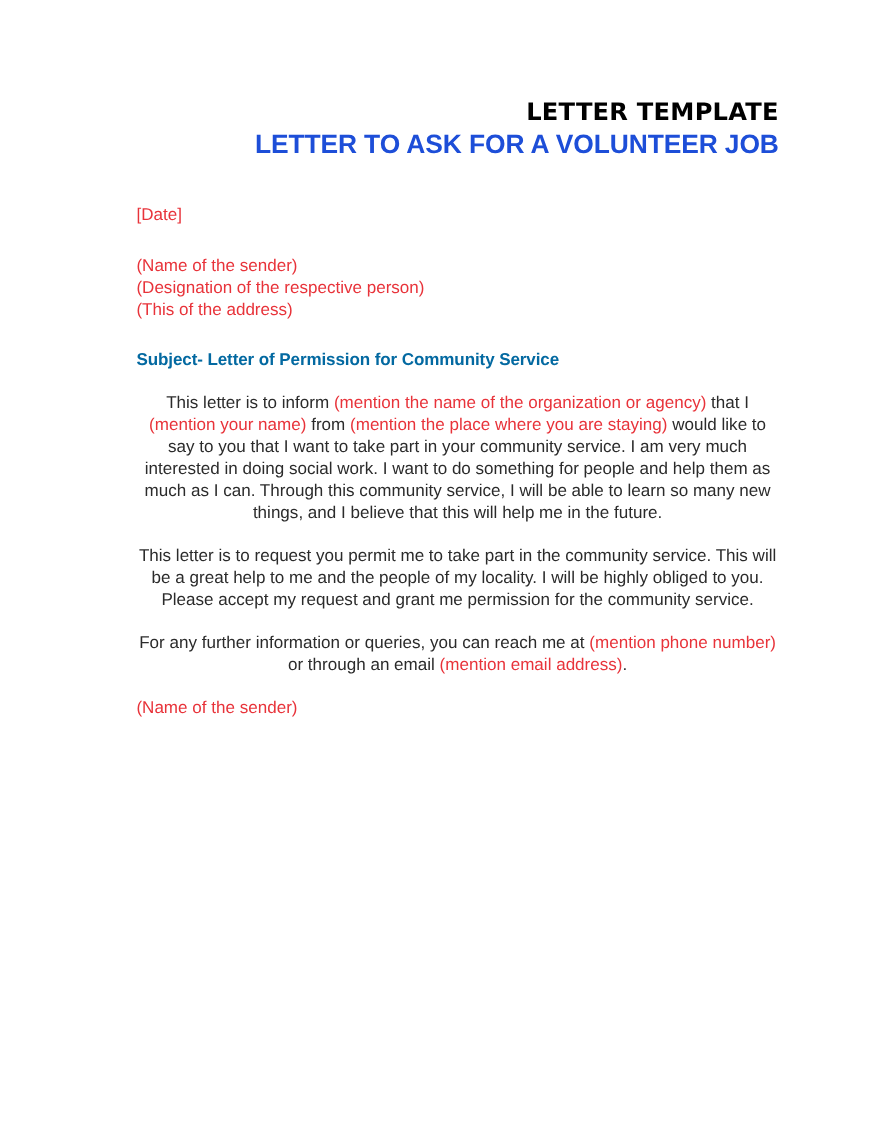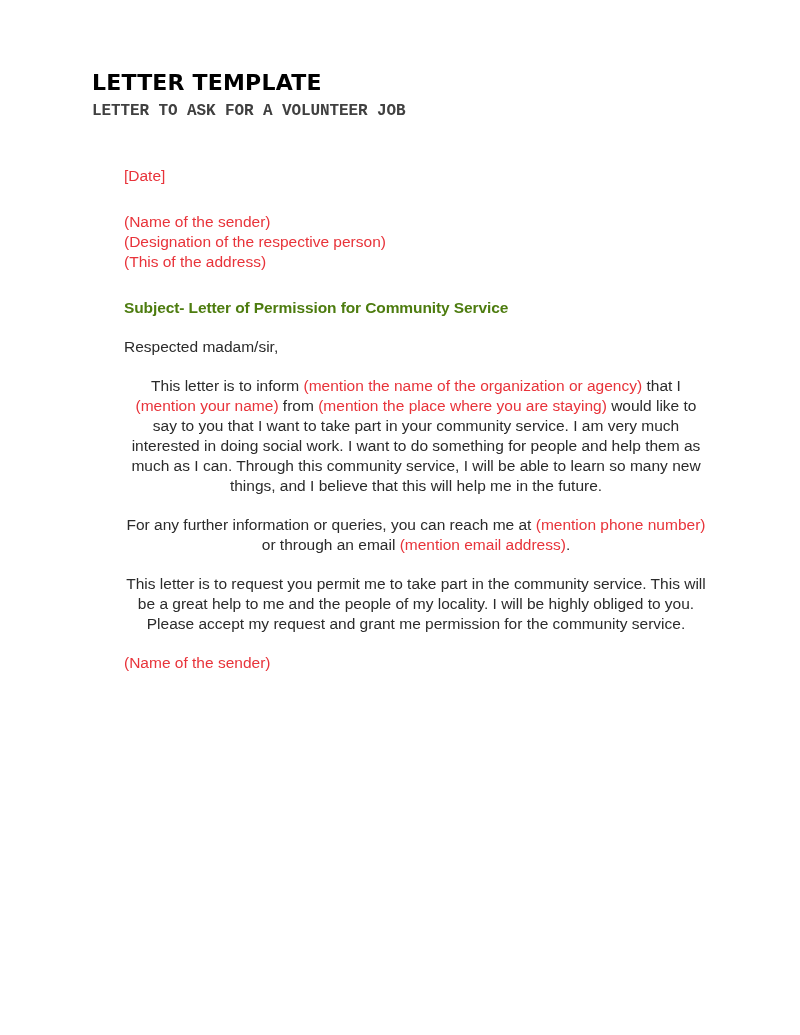--- a/index.html
+++ b/index.html
@@ -23,40 +23,40 @@
   }
   .sheet {
     position: absolute;
     left: 92px;
     top: 0;
     width: 616px;
   }
 
   
   .title-block {
-    padding-top: 68px;
-    text-align: left;
+    padding-top: 88px;
+    text-align: right;
   }
   .doc-title {
     font-family: "DejaVu Sans", sans-serif;
     font-weight: bold;
     font-size: 22px;
     line-height: 29px;
     letter-spacing: 0.2px;
     color: #000000;
     margin: 0;
     white-space: nowrap;
   }
   .doc-subtitle {
-    font-family: Liberation Mono, monospace;
+    font-family: Liberation Sans, sans-serif;
     font-weight: bold;
-    font-size: 16px;
+    font-size: 24px;
     line-height: 29px;
     letter-spacing: -0.1px;
-    color: #404040;
+    color: #1d4ed8;
     margin: 0;
     white-space: nowrap;
   }
 
   
   .body-area {
     margin-top: 40px;
     font-size: 15.5px;
     line-height: 20px;
     color: #2b2b2b;
@@ -81,21 +81,21 @@
     color: #2b2b2b;
   }
   .addr-block {
     margin: 0 0 19px 0;
   }
   .date-line {
     margin: 0 0 26px 0;
   }
   .subject {
     font-weight: bold;
-    color: #4d7c0f;
+    color: #0369a1;
     margin: 0 0 19px 0;
     font-size: 15.5px;
     line-height: 20px;
     letter-spacing: -0.1px;
   }
   .salutation {
     margin: 0 0 19px 0;
     font-size: 15.5px;
     line-height: 20px;
   }
@@ -131,26 +131,25 @@
       <div class="addr-block">
         <div class="line-blk red">(Name of the sender)</div>
         <div class="line-blk red">(Designation of the respective person)</div>
         <div class="line-blk red">(This of the address)</div>
       </div>
 
       <div class="spacer-sm"></div>
 
       <div class="subject">Subject- Letter of Permission for Community Service</div>
 
-      <div class="salutation">Respected madam/sir,</div>
 
       <p class="para"><span class="black">This letter is to inform </span><span class="red">(mention the name of the organization or agency)</span><span class="black"> that I </span><span class="red">(mention your name)</span><span class="black"> from </span><span class="red">(mention the place where you are staying)</span><span class="black"> would like to say to you that I want to take part in your community service. I am very much interested in doing social work. I want to do something for people and help them as much as I can. Through this community service, I will be able to learn so many new things, and I believe that this will help me in the future.</span></p>
 
+      <p class="para">This letter is to request you permit me to take part in the community service. This will be a great help to me and the people of my locality. I will be highly obliged to you. Please accept my request and grant me permission for the community service.</p>
+
       <p class="para"><span class="black">For any further information or queries, you can reach me at </span><span class="red">(mention phone number)</span><span class="black"> or through an email </span><span class="red">(mention email address)</span><span class="black">.</span></p>
-
-      <p class="para">This letter is to request you permit me to take part in the community service. This will be a great help to me and the people of my locality. I will be highly obliged to you. Please accept my request and grant me permission for the community service.</p>
 
 
       <div class="signature red">(Name of the sender)</div>
 
     </div>
   </div>
 </div>
 
 </body></html>

